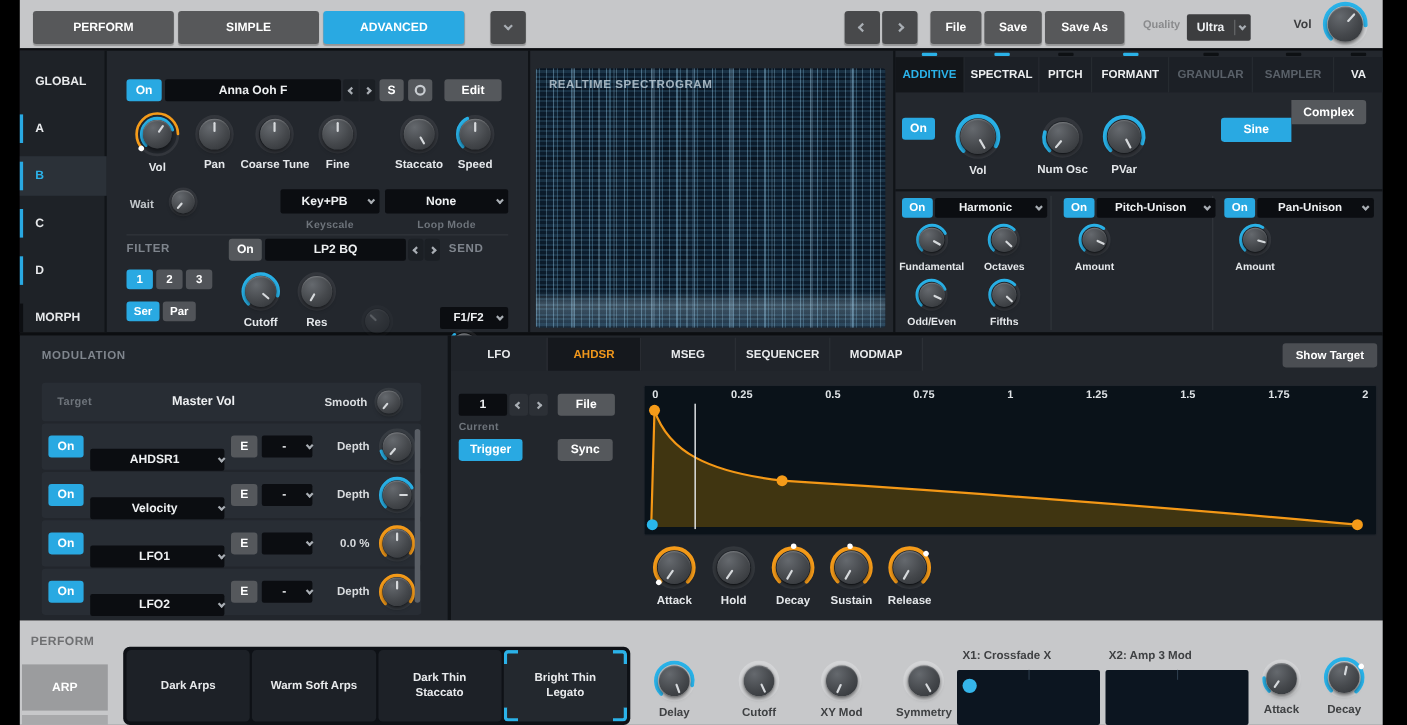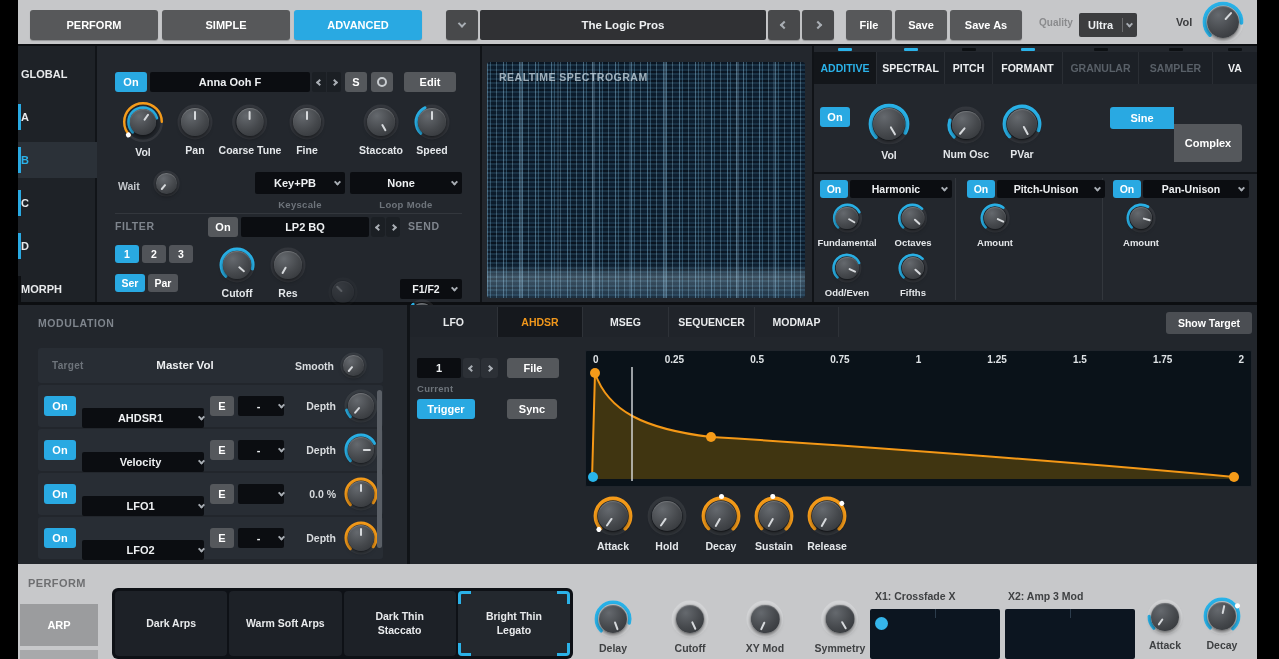--- a/index.html
+++ b/index.html
@@ -55,21 +55,21 @@
   #topbar .btn { box-shadow:0 1px 1px rgba(0,0,0,.25); }
   .qlabel { color:#8a8b8d; font-size:10px; }
   .vlabel { color:#3c3d3f; font-size:11px; }
 
   
   #main { left:18px; top:44px; width:1239px; height:261px; background:#23272d;
           border-top:2px solid #0c0e11; border-bottom:3px solid #0c0e11; }
   #sidebar { left:0; top:0; width:79px; height:256px; background:#1e2227;
              border-right:2px solid #111418; }
   .sbitem { position:absolute; left:0; width:79px; height:36px; display:flex; align-items:center;
-            padding-left:3px; font-size:11px; color:#e8eaec; }
+            padding-left:14px; font-size:11px; color:#e8eaec; }
   .sbitem .bar { position:absolute; left:0; top:5px; bottom:5px; width:3px; background:#29a9e2; }
   .sbitem .bar.dark { background:#0c0e11; }
   .sbitem.sel { background:#2b3138; color:#2bb3ea; }
 
   .ringicon { display:inline-block; width:10px; height:10px; border:2px solid #c8ccd0;
               border-radius:50%; }
 
   #spectro { left:469px; top:16px; width:318px; height:236px; border-radius:3px;
     background:
       linear-gradient(180deg, rgba(10,20,30,0) 86%, rgba(195,225,240,.28) 91%, rgba(110,160,195,.18) 100%),
@@ -140,23 +140,20 @@
   <div class="abs btn" style="left:144px;top:10px;width:128px;height:30px">
       <span>SIMPLE</span>
     </div>
   <div class="abs btn blue" style="left:276px;top:10px;width:128px;height:30px">
       <span>ADVANCED</span>
     </div>
 
   <div class="abs btn dk" style="left:428px;top:10px;width:32px;height:30px">
       <i class="chev d"></i>
     </div>
-  <div class="abs field" style="left:462px;top:10px;width:286px;height:30px;background:#303134;font-size:11.5px">
-      <span>The Logic Pros</span>
-    </div>
   <div class="abs btn dk" style="left:750px;top:10px;width:32px;height:30px">
       <i class="chev l"></i>
     </div>
   <div class="abs btn dk" style="left:784px;top:10px;width:32px;height:30px">
       <i class="chev r"></i>
     </div>
 
   <div class="abs btn" style="left:828px;top:10px;width:46px;height:30px">
       <span>File</span>
     </div>
@@ -464,21 +461,21 @@
           <circle cx="50" cy="50" r="44" fill="none" stroke="#29b2e8" stroke-width="9" pathLength="100" stroke-dasharray="68 100" stroke-linecap="round" transform="rotate(135 50 50)"></circle>
         </svg>
         <span class="kface"></span>
         <span class="kptr" style="--rot: 152deg;"></span>
       </div>
     <span class="klbl">PVar</span>
   </div>
   <div class="abs btn blue" style="left:1092px;top:61px;width:64px;height:22px;border-radius:3px 0 0 3px">
       <span>Sine</span>
     </div>
-  <div class="abs btn gry" style="left:1156px;top:78px;width:68px;height:38px;border-radius:0 3px 3px 0">
+  <div class="abs btn gry" style="left:1156px;top:45px;width:68px;height:22px;border-radius:0 3px 3px 0">
       <span>Complex</span>
     </div>
 
   <div class="abs hline" style="left:796px;top:126px;width:443px;height:2px"></div>
   <div class="abs" style="left:937px;top:132px;width:1px;height:122px;background:#33373d"></div>
   <div class="abs" style="left:1084px;top:132px;width:1px;height:122px;background:#33373d"></div>
 
   <div class="abs btn blue" style="left:802px;top:134px;width:28px;height:18px;font-size:10.5px">
       <span>On</span>
     </div>

